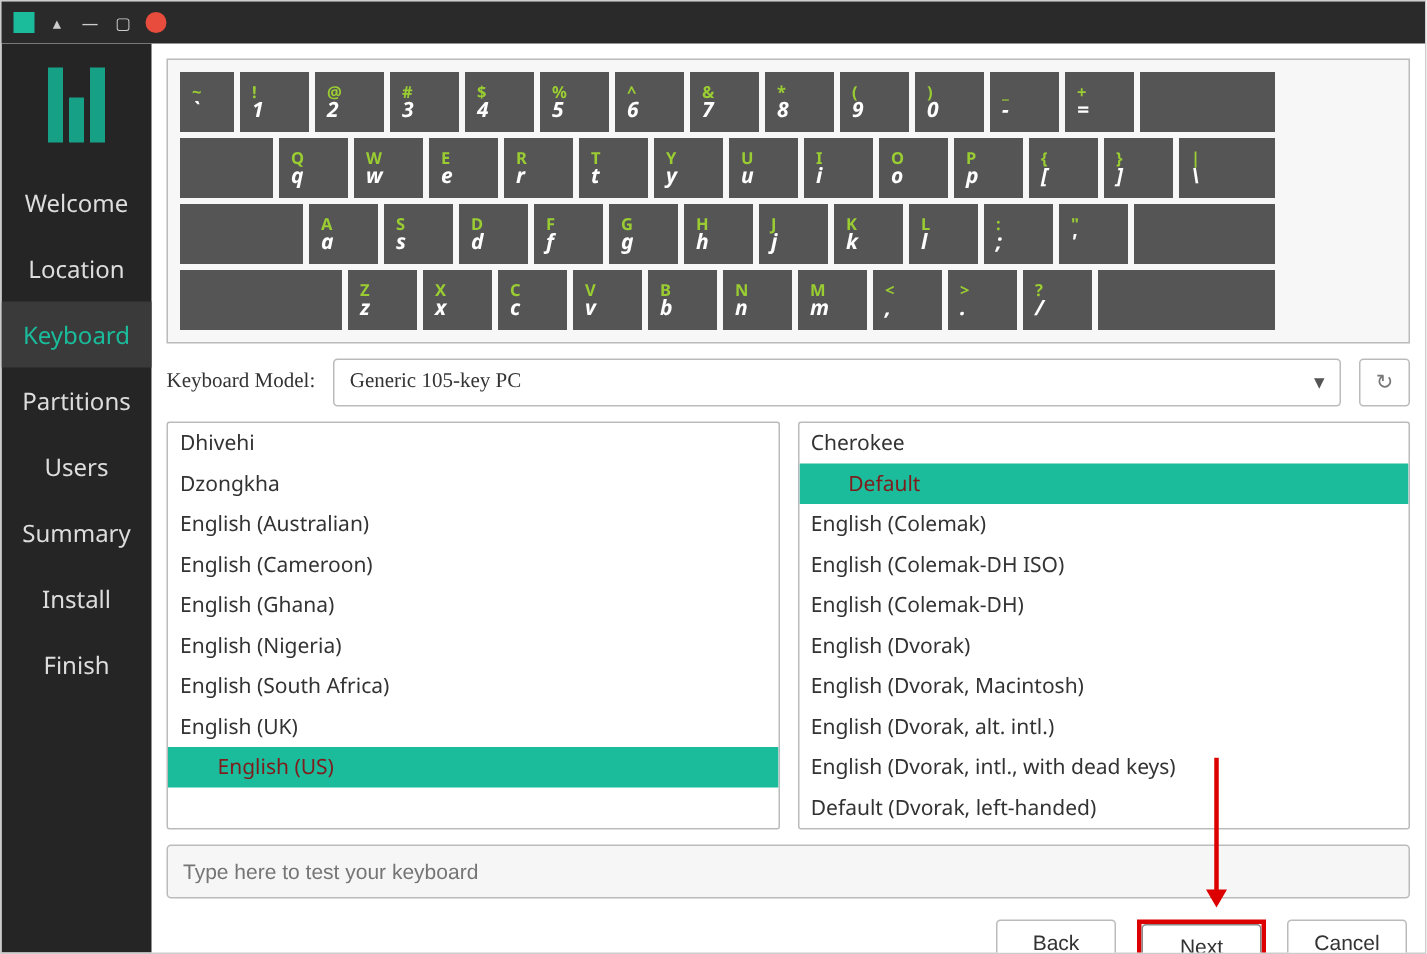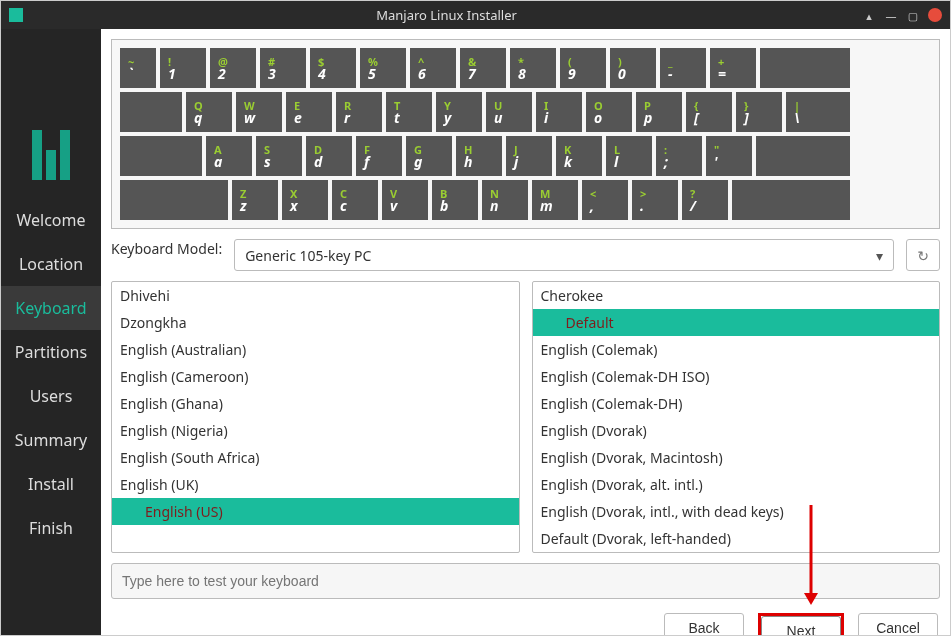--- a/index.html
+++ b/index.html
@@ -5,34 +5,34 @@
 * { box-sizing: border-box; margin: 0; padding: 0; }
 body { font-family: "Segoe UI", "Noto Sans", sans-serif; font-size: 14px; background: #f0f0f0; }
 .window { width: 951px; height: 636px; background: #fff; display: flex; flex-direction: column; border: 1px solid #ccc; }
 .titlebar { height: 28px; background: #2a2a2a; color: #ccc; display: flex; align-items: center; padding: 0 8px; position: relative; }
 .titlebar-icon { width: 14px; height: 14px; background: #1abc9c; margin-right: 8px; flex-shrink:0; }
 .titlebar-title { flex: 1; text-align: center; font-size: 13px; color: #ddd; }
 .titlebar-controls { display: flex; gap: 8px; align-items:center; }
 .titlebar-controls span { width: 14px; height: 14px; display:inline-flex; align-items:center; justify-content:center; font-size:11px; color:#ccc; cursor:pointer; }
 .close-dot { width: 14px; height: 14px; border-radius: 50%; background: #e74c3c; display:inline-block; }
 .main { flex: 1; display: flex; overflow:hidden; }
-.sidebar { width: 100px; background: #252525; color: #ccc; display: flex; flex-direction: column; align-items: stretch; padding-top: 8px; justify-content: center; }
+.sidebar { width: 100px; background: #252525; color: #ccc; display: flex; flex-direction: column; align-items: stretch; padding-top: 8px; }
 .logo { width: 60px; height: 52px; margin: 6px auto 18px; display:flex; gap:4px; align-items:flex-end; justify-content:center; }
 .logo .b1{width:10px; height:30px; background:#16a085;}
 .logo .b2{width:10px; height:50px; background:#16a085;}
 .logo .b3{width:10px; height:50px; background:#16a085;}
 .sidebar-item { text-align: center; padding: 11px 2px; font-size: 16px; color: #ddd; cursor:pointer; }
 .sidebar-item.active { background: #3a3a3a; color:#1abc9c; }
 .content { flex: 1; display:flex; flex-direction:column; padding: 10px 10px 8px 10px; gap:10px; }
 .keyboard-preview { border: 1px solid #bbb; background: #f7f7f7; padding: 8px; display:flex; flex-direction:column; gap:4px; }
 .krow { display:flex; gap:4px; }
 .key { background:#555; color:#fff; height:40px; display:flex; flex-direction:column; justify-content:center; padding:3px 8px; font-size:12px; position:relative; }
 .key .u { color:#9acd32; font-weight:bold; font-size:11px; text-align:left; line-height:1; }
 .key .l { color:#fff; font-style:italic; font-weight:bold; font-size:14px; text-align:left; line-height:1; }
-.model-row { display:flex; align-items:flex-start; gap:12px; }
+.model-row { display:flex; align-items:center; gap:12px;font-family:Liberation Serif, serif; }
 .model-label { font-size:14px; color:#333; }
 .model-select { flex:1; height:32px; border:1px solid #bbb; border-radius:3px; padding:0 24px 0 10px; background:#fff; position:relative; color:#333; display:flex; align-items:center;}
 .model-select::after { content:"▾"; position:absolute; right:10px; color:#555; }
 .reset-btn { width:34px; height:32px; border:1px solid #bbb; border-radius:3px; background:#fff; display:flex; align-items:center; justify-content:center; color:#777; cursor:pointer;}
 .lists { display:flex; gap:12px; flex:1; min-height:0;}
 .listbox { flex:1; border:1px solid #bbb; border-radius:2px; overflow:hidden; display:flex; flex-direction:column; background:#fff;}
 .listbox-inner{flex:1; overflow-y:auto;}
 .list-item { padding:4px 8px; font-size:14px; color:#333; cursor:pointer; }
 .list-item.selected { background:#1abc9c; color:#7f1d1d;padding-left:33px; }
 .test-input { height:36px; border:1px solid #bbb; border-radius:3px; padding:0 10px; background:#f6f6f6; color:#888; width:100%; font-size:14px; }
@@ -42,21 +42,20 @@
 .annot-box { border:3px solid #d00; padding:0;}
 .content-wrap{position:relative; flex:1; display:flex; flex-direction:column;}
 .arrow-svg{position:absolute; right:124px; bottom:20px; pointer-events:none;}
 </style>
 </head>
 <body>
 
 <div class="window">
   <div class="titlebar">
     <div class="titlebar-icon"></div>
-    <div class="titlebar-title">Manjaro Linux Installer</div>
     <div class="titlebar-controls">
       <span>▴</span>
       <span>—</span>
       <span>▢</span>
       <span class="close-dot"></span>
     </div>
   </div>
 
   <div class="main">
     <div class="sidebar">

